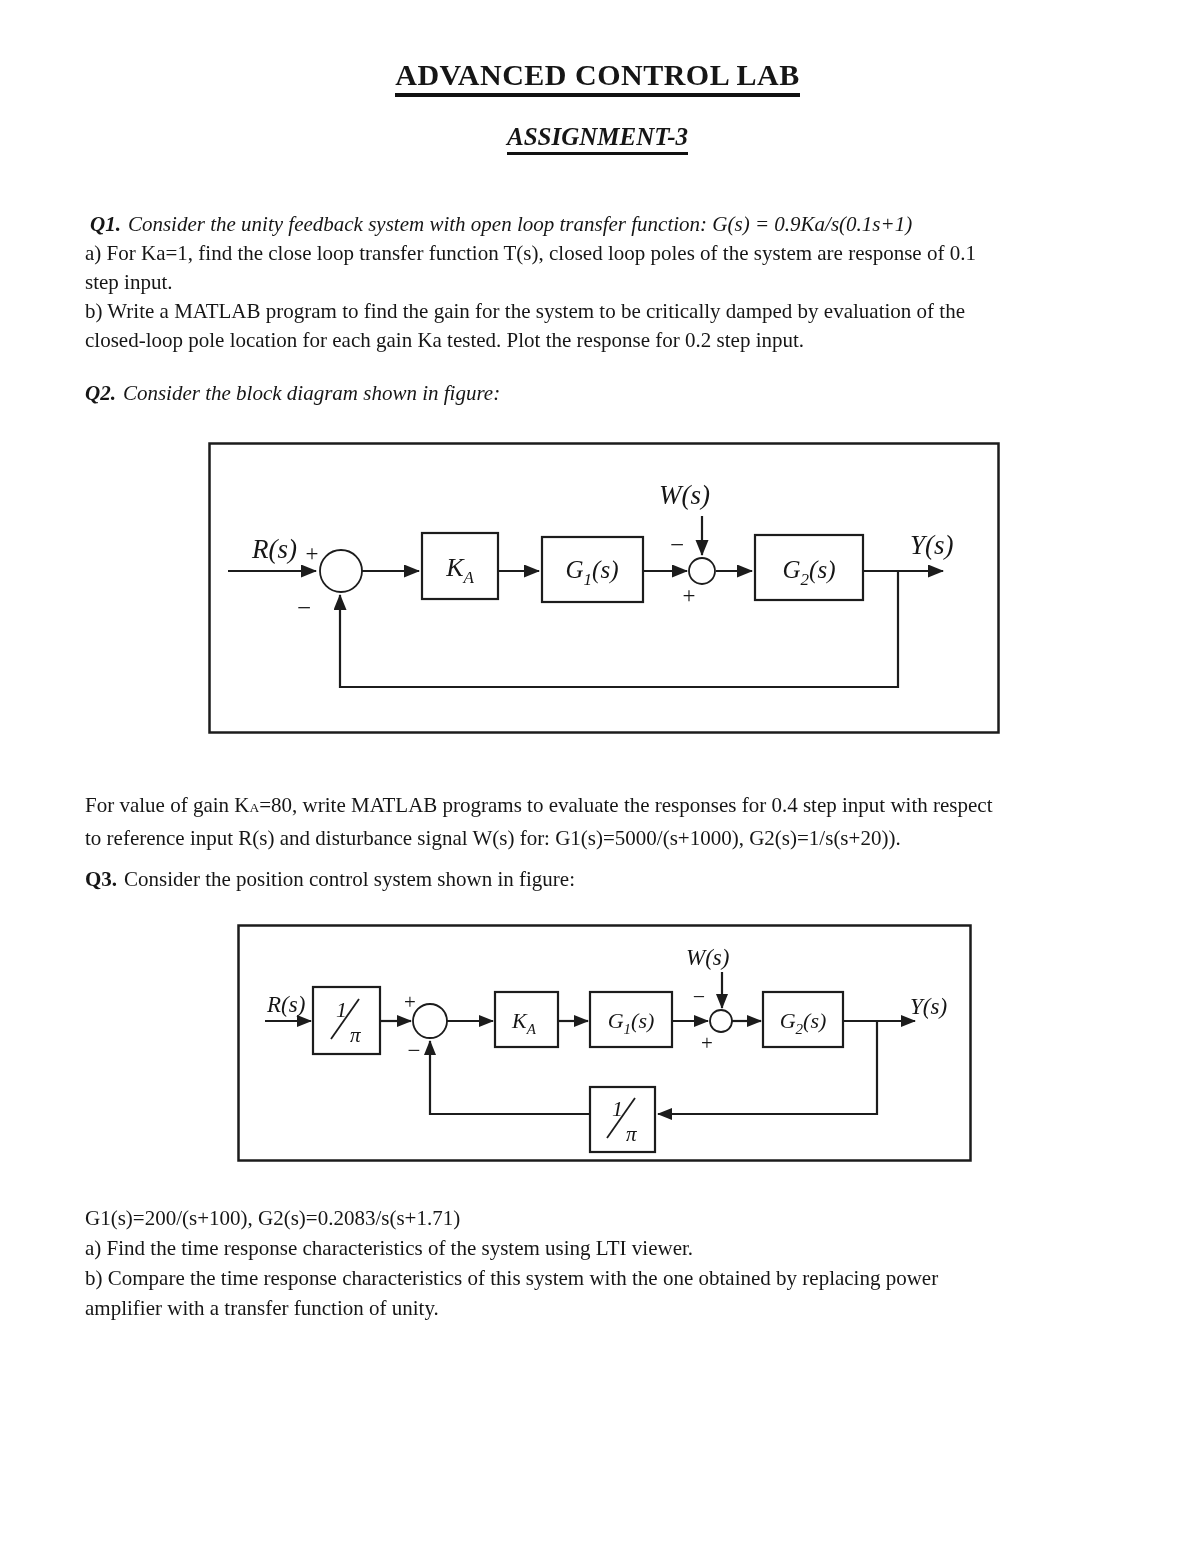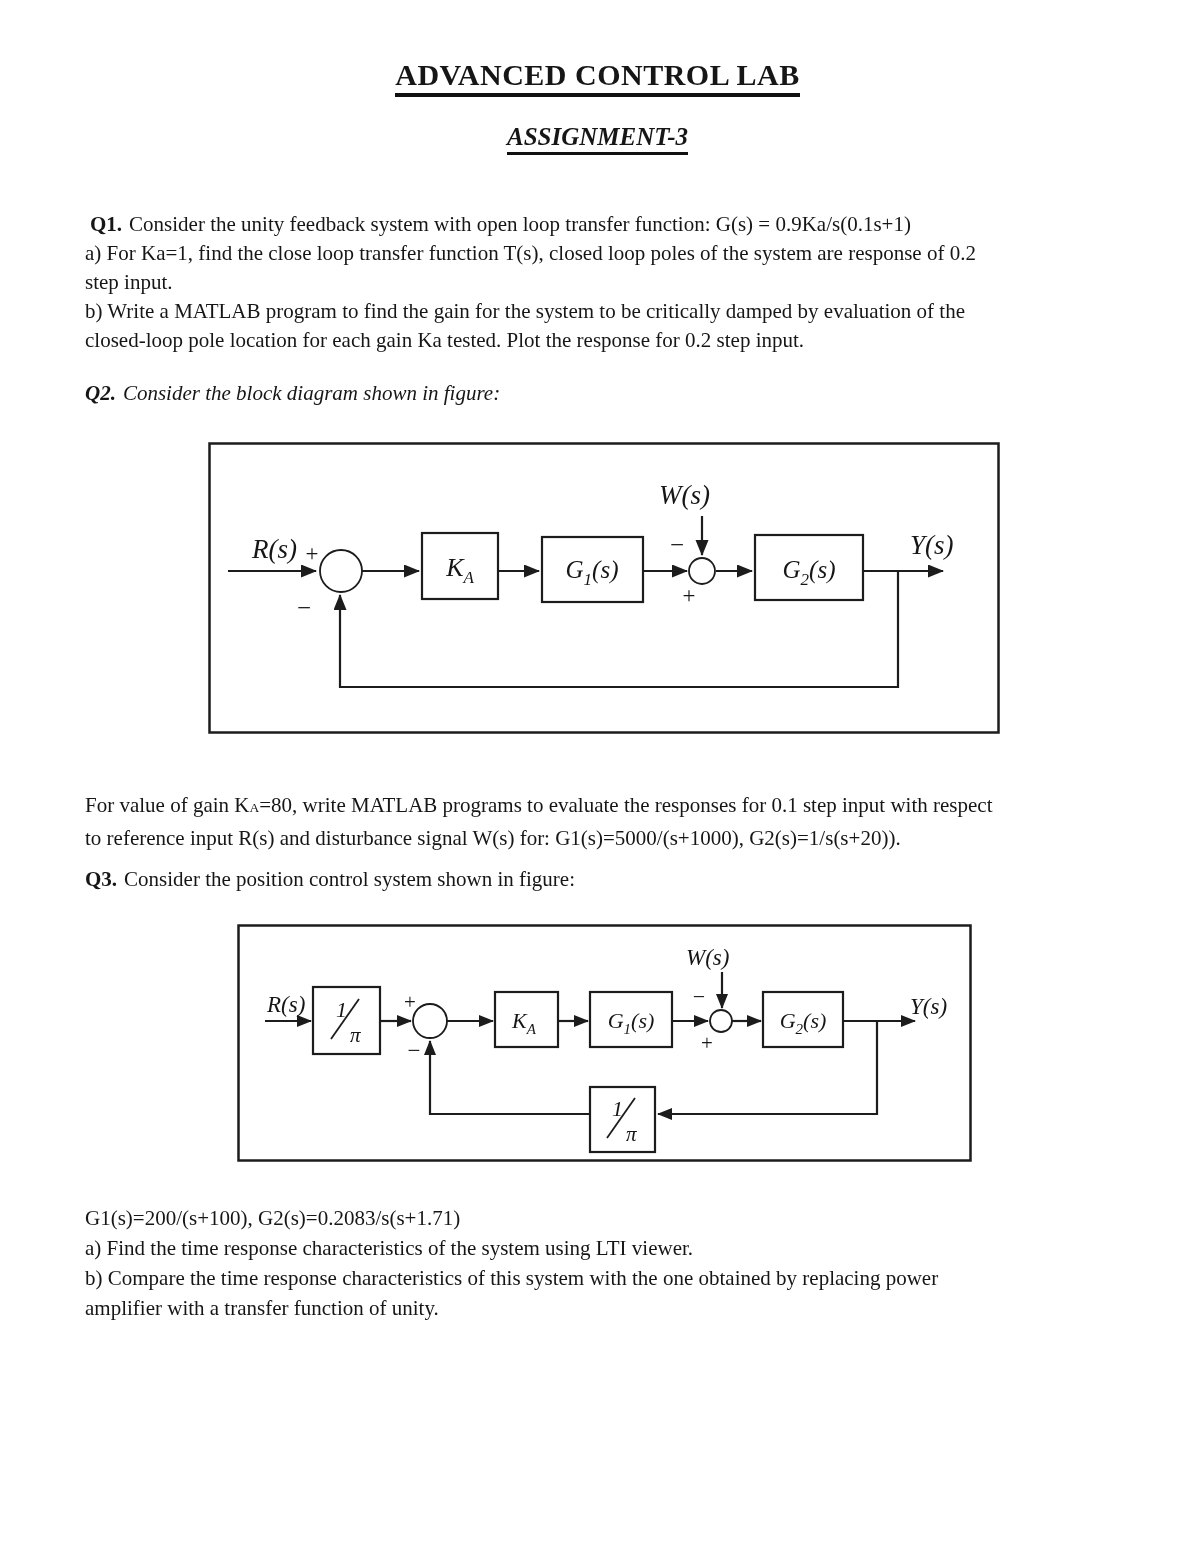--- a/index.html
+++ b/index.html
@@ -12,21 +12,21 @@
   .title .u{display:inline-block;border-bottom:4px solid #111;padding-bottom:1px;text-align:right;}
   .subtitle{text-align:center;font-size:25px;font-weight:bold;margin-top:26px;line-height:28px;}
   .subtitle .u{display:inline-block;border-bottom:3px solid #111;padding-bottom:1px;font-style:italic;}
   .para{font-size:21px;line-height:29px;}
   .q1{margin-top:55px;}
   .q2{margin-top:24px;font-style:italic;}
   .q3{margin-top:11px;}
   .afterfig1{margin-top:56px;line-height:31px;}
   .notes{margin-top:41px;line-height:30px;}
   .qlabel{font-weight:bold;margin-right:7px;}
-  .ind{padding-left:5px;}
+  .ind{padding-left:5px;font-style:italic;}
   .subA{font-size:13.5px;}
   .line{white-space:nowrap;}
   .figure{background:#fff;}
   .fig1{margin:34px 0 0 123px;}
   .fig2{margin:30px 0 0 152px;}
   svg{display:block;}
   .fbox{fill:none;stroke:#1c1c1c;stroke-width:2.5px;}
   .blk{fill:#ffffff;stroke:#1c1c1c;stroke-width:2.2px;}
   .sum{fill:#ffffff;stroke:#1c1c1c;stroke-width:1.8px;}
   .wire{fill:none;stroke:#1c1c1c;stroke-width:2.2px;}
@@ -37,21 +37,21 @@
 </head>
 <body>
 
 <div class="page">
 
   <div class="title"><span class="u">ADVANCED CONTROL LAB</span></div>
   <div class="subtitle"><span class="u">ASSIGNMENT-3</span></div>
 
   <div class="para q1">
     <div class="line ind"><span class="qlabel">Q1.</span><span>Consider the unity feedback system with open loop transfer function: G(s) = 0.9Ka/s(0.1s+1)</span></div>
-    <div class="line">a) For Ka=1, find the close loop transfer function T(s), closed loop poles of the system are response of 0.2</div>
+    <div class="line">a) For Ka=1, find the close loop transfer function T(s), closed loop poles of the system are response of 0.1</div>
     <div class="line">step input.</div>
     <div class="line">b) Write a MATLAB program to find the gain for the system to be critically damped by evaluation of the</div>
     <div class="line">closed-loop pole location for each gain Ka tested. Plot the response for 0.2 step input.</div>
   </div>
 
   <div class="para q2">
     <div class="line"><span class="qlabel">Q2.</span><span>Consider the block diagram shown in figure:</span></div>
   </div>
 
   <div class="figure fig1">
@@ -88,21 +88,21 @@
       <text class="sign" x="469" y="111" font-size="25" text-anchor="middle">−</text>
       <text class="sign" x="481" y="161" font-size="23" text-anchor="middle">+</text>
 
       <text class="mlabel" x="252" y="134" font-size="26" text-anchor="middle"><tspan>K</tspan><tspan dy="7" font-size="17">A</tspan></text>
       <text class="mlabel" x="384" y="136" font-size="25" text-anchor="middle"><tspan>G</tspan><tspan dy="7" font-size="17">1</tspan><tspan dy="-7">(s)</tspan></text>
       <text class="mlabel" x="601" y="136" font-size="25" text-anchor="middle"><tspan>G</tspan><tspan dy="7" font-size="17">2</tspan><tspan dy="-7">(s)</tspan></text>
     </svg>
   </div>
 
   <div class="para afterfig1">
-    <div class="line"><span>For value of gain K</span><span class="subA">A</span><span>=80, write MATLAB programs to evaluate the responses for 0.1 step input with respect</span></div>
+    <div class="line"><span>For value of gain K</span><span class="subA">A</span><span>=80, write MATLAB programs to evaluate the responses for 0.4 step input with respect</span></div>
     <div class="line">to reference input R(s) and disturbance signal W(s) for: G1(s)=5000/(s+1000), G2(s)=1/s(s+20)).</div>
   </div>
 
   <div class="para q3">
     <div class="line"><span class="qlabel">Q3.</span><span>Consider the position control system shown in figure:</span></div>
   </div>
 
   <div class="figure fig2">
     <svg width="735" height="238" viewBox="0 0 735 238">
       <defs>

